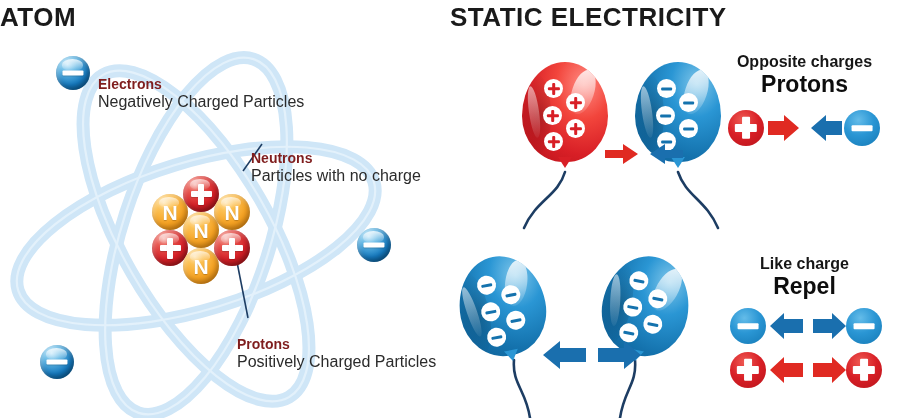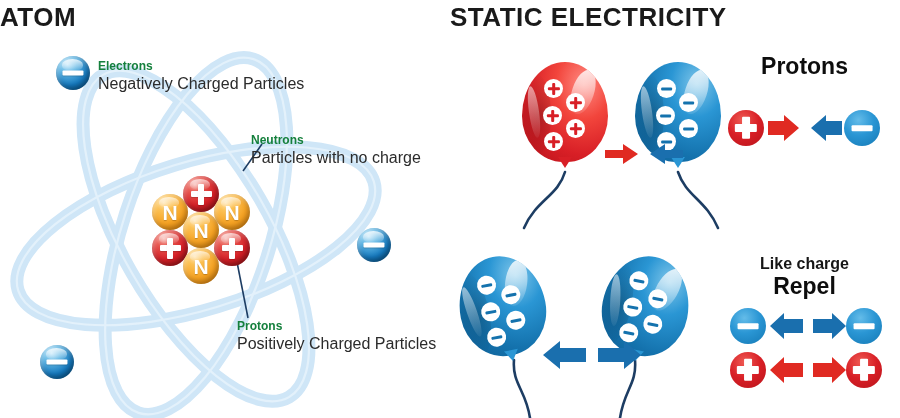--- a/index.html
+++ b/index.html
@@ -123,24 +123,25 @@
     border-radius: 1px;
     box-shadow: 0 1px 1px rgba(0,0,0,.18);
   }
   .plus-mark::before { left:0; top:37%; width:100%; height:26%; }
   .plus-mark::after  { top:0; left:37%; height:100%; width:26%; }
 
   
   .callout { position: absolute; }
   .callout .ttl {
     font-weight: 700;
-    font-size: 12px;
-    color: #15803d;
+    font-size: 14px;
+    color: #7f1d1d;
     line-height: 1.15;
     white-space: nowrap;
+    margin-top: 16px;
   }
   .callout .sub {
     font-size: 16px;
     color: #2b2b2b;
     line-height: 1.25;
     white-space: nowrap;
   }
 
   
   #static-panel {
@@ -386,20 +387,21 @@
       <div class="pip minus" style="left:44px; top:57px;"></div>
       <div class="pip minus" style="left:22px; top:70px;"></div>
     </div>
 
     <svg class="deco" style="left:155px; top:143px;" width="80" height="28">
       <path d="M0 7 L18 7 L18 1 L33 11 L18 21 L18 15 L0 15 Z" fill="#e02a22"></path>
       <path d="M78 7 L60 7 L60 1 L45 11 L60 21 L60 15 L78 15 Z" fill="#1a6fae"></path>
     </svg>
 
     <div class="label-block" style="left:262px; top:53px; width:185px;">
+      <div class="small">Opposite charges</div>
       <div class="big">Protons</div>
     </div>
 
     <div class="chargecircle pos" style="left:278px; top:110px;">
       <span class="p1"></span>
       <span class="p2"></span>
     </div>
     <div class="chargecircle neg" style="left:394px; top:110px;">
       <span class="m"></span>
     </div>

